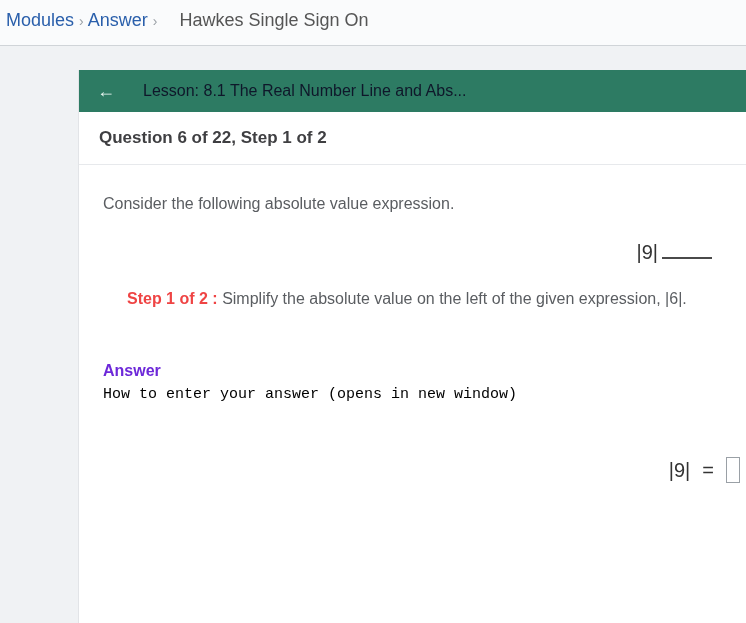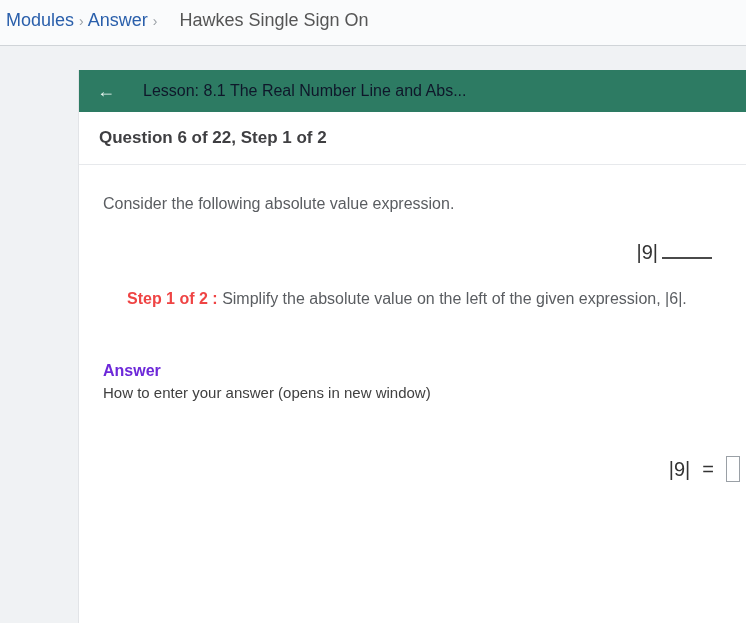--- a/index.html
+++ b/index.html
@@ -92,24 +92,25 @@
   .answer-block {
     padding: 44px 24px 10px 24px;
   }
   .answer-block .ans-label {
     font-weight: 600;
     color: #6d28d9;
     font-size: 16px;
     margin-bottom: 4px;
   }
   .answer-block .howto {
-    color: #404040;
+    color: #000000;
     font-size: 15px;
     text-decoration: none;
     cursor: pointer;
+    font-family: Liberation Mono, monospace;
   }
   .eq-row {
     text-align: right;
     padding: 44px 6px 10px 24px;
     font-size: 20px;
     color: #333;
     display: flex;
     justify-content: flex-end;
     align-items: center;
     gap: 12px;

